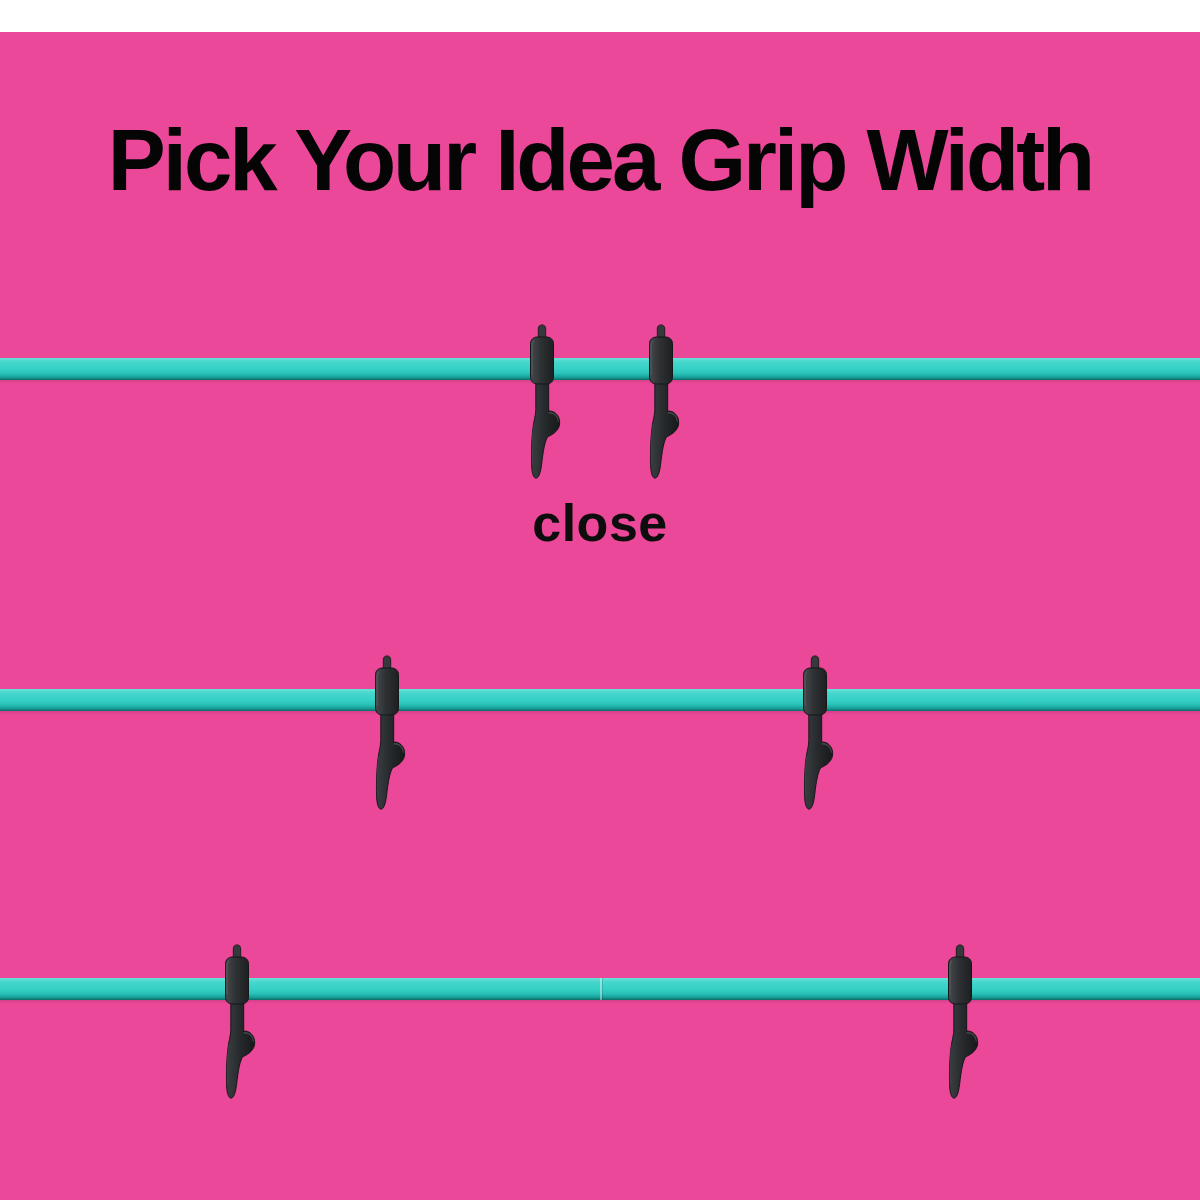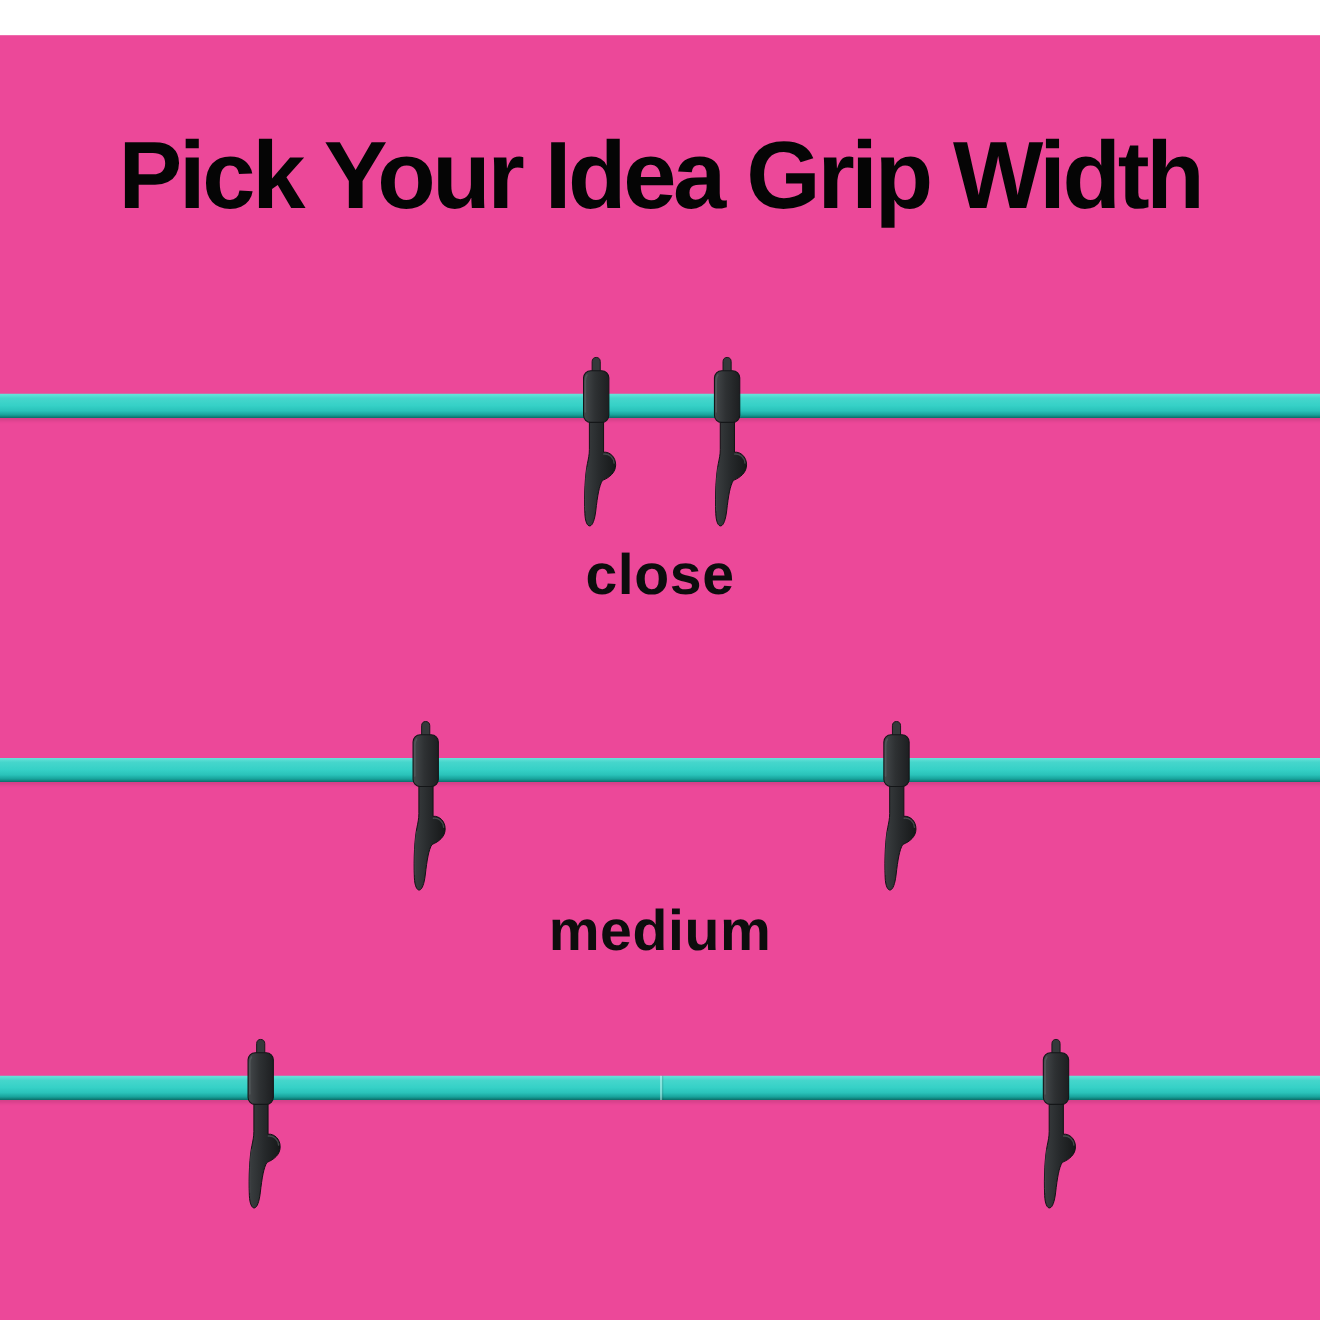--- a/index.html
+++ b/index.html
@@ -134,21 +134,20 @@
       <rect x="1.5" y="13" width="23" height="47" rx="6.5" fill="url(#gBody)" stroke="#141618" stroke-width="1"></rect>
 
       <path d="M4.6,17 C3.6,18.3 3.1,20 3.1,22.5 L3.1,50.5" fill="none" stroke="#565b5e" stroke-width="1.5" stroke-linecap="round" opacity="0.75"></path>
       <path d="M20,88.8 C24.8,88.4 28.8,91.6 29.3,97" fill="none" stroke="#4d5254" stroke-width="1.3" stroke-linecap="round" opacity="0.8"></path>
       <path d="M4.9,101 C3.3,109 2.9,124 3.4,140" fill="none" stroke="#43474a" stroke-width="1.1" stroke-linecap="round" opacity="0.65"></path>
     </svg>
     </div>
 
   <div class="grip-row">
     <div class="bar" style="top: 657px;"></div>
-    <div class="grip-label" style="top: 815px;">medium</div>
   <svg class="clip" viewBox="0 0 32 156" xmlns="http://www.w3.org/2000/svg" style="left: 374px; top: 623px;">
       <defs>
         <linearGradient id="gBody" x1="0" y1="0" x2="1" y2="0">
           <stop offset="0" stop-color="#45494c"></stop>
           <stop offset="0.45" stop-color="#2e3133"></stop>
           <stop offset="1" stop-color="#1d1f21"></stop>
         </linearGradient>
         <linearGradient id="gLever" x1="0" y1="0" x2="1" y2="0">
           <stop offset="0" stop-color="#3a3e40"></stop>
           <stop offset="0.5" stop-color="#26292b"></stop>

